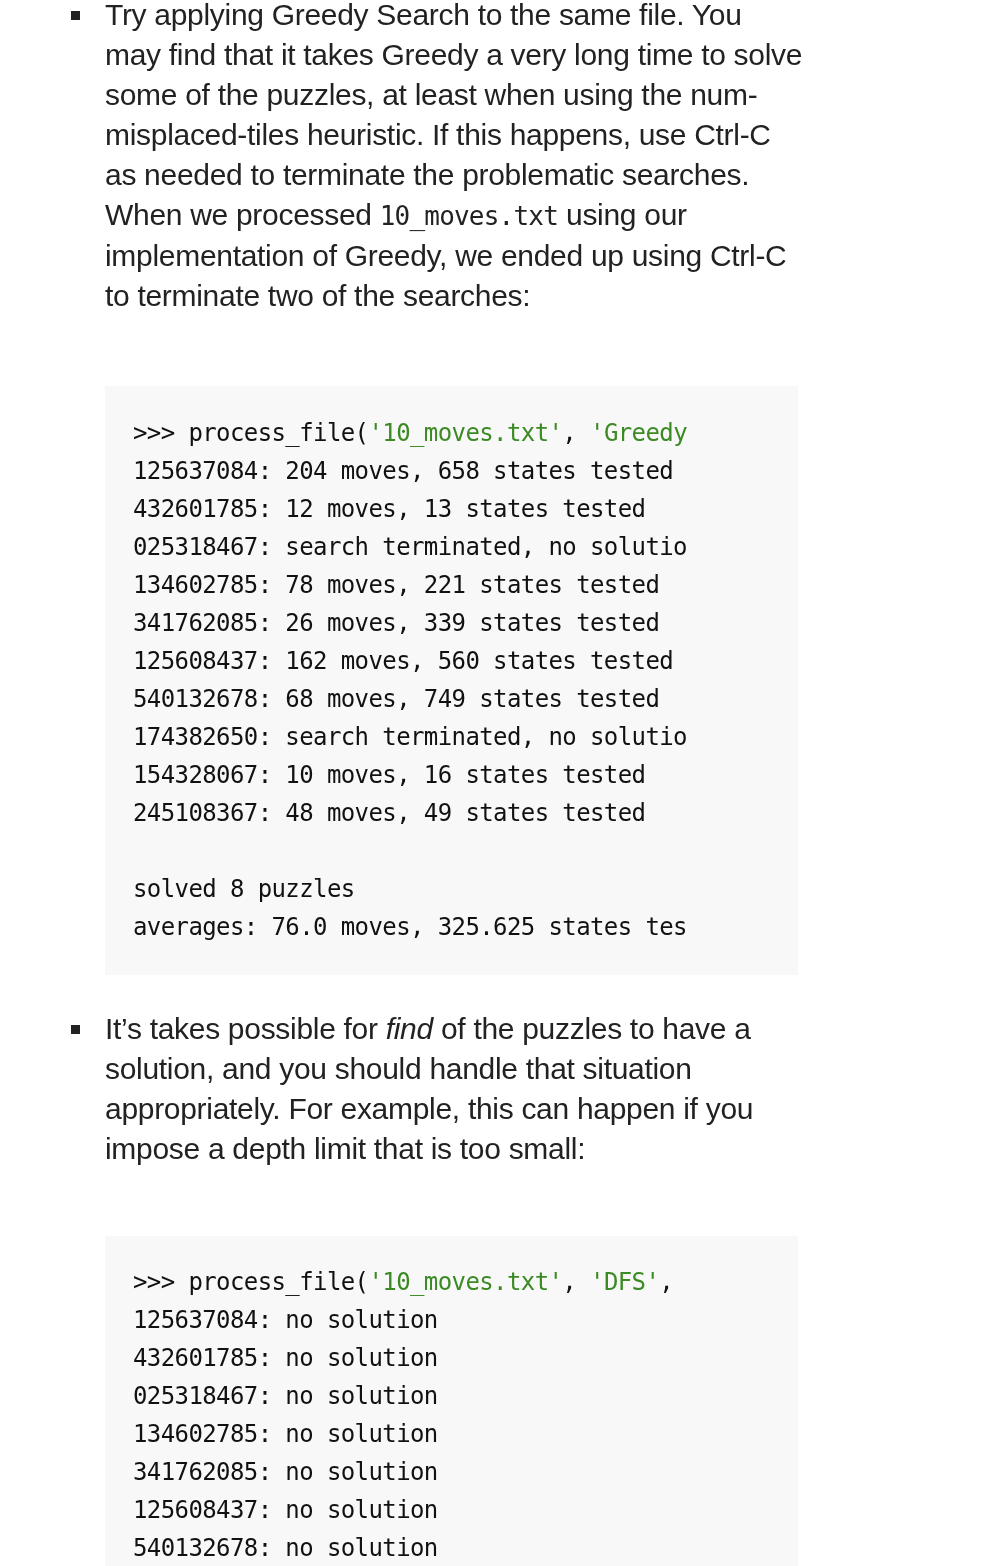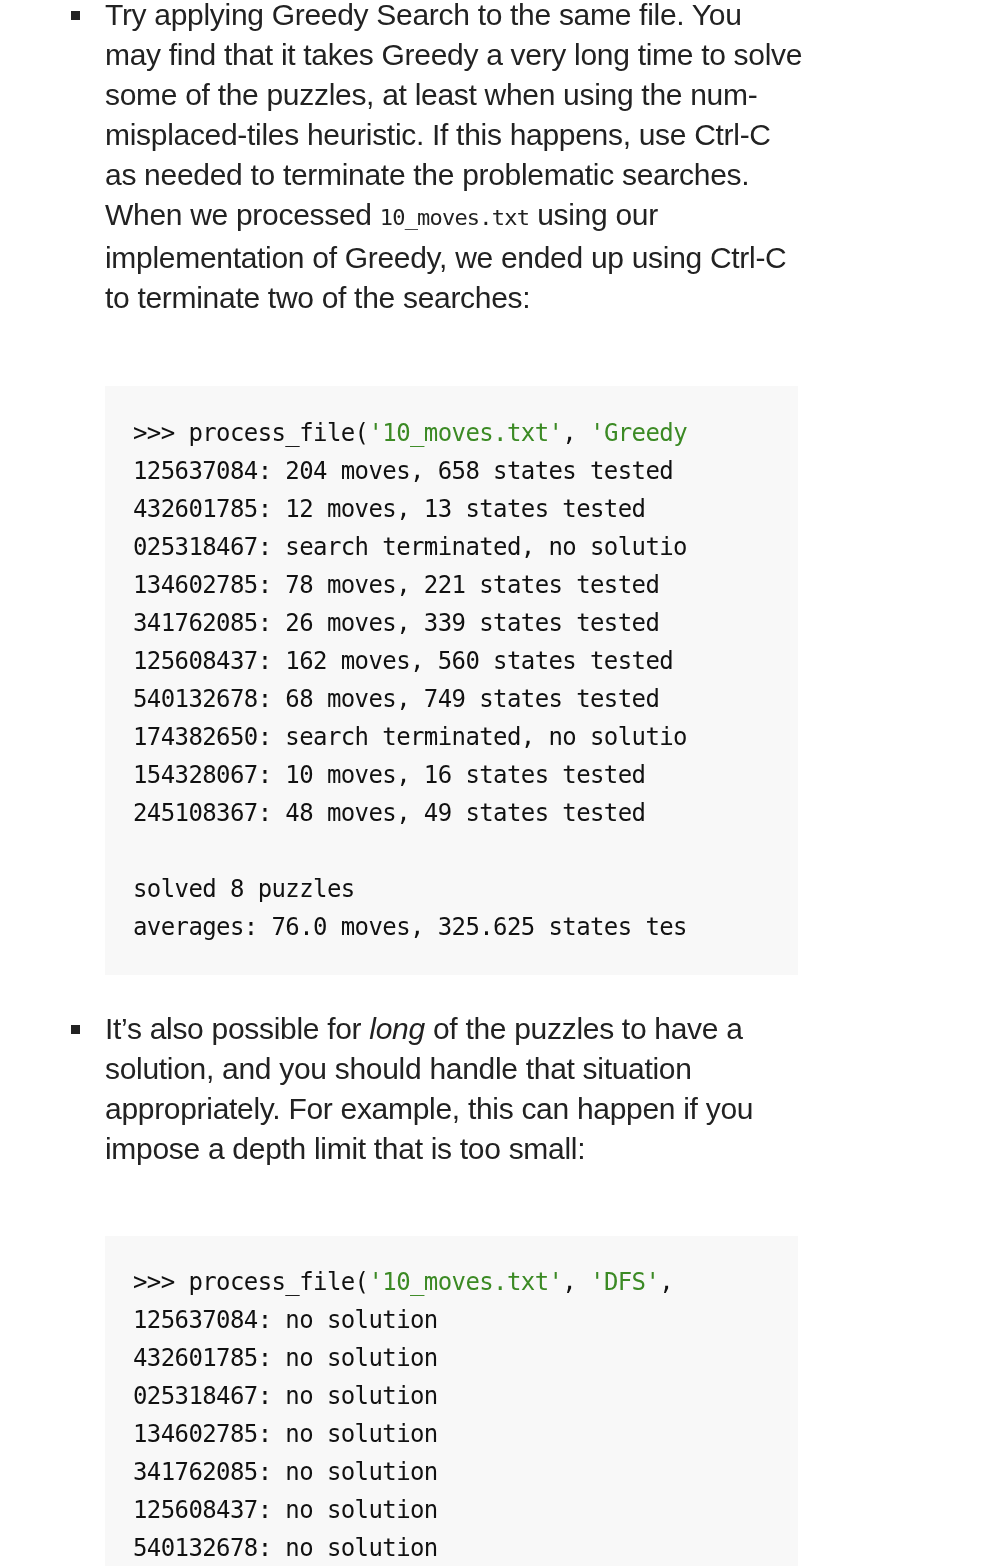--- a/index.html
+++ b/index.html
@@ -11,21 +11,21 @@
   .bullet {
     position: absolute; left: 71px; width: 9px; height: 9px; background: #222222;
   }
   .para {
     position: absolute; left: 105px; width: 700px;
     font-size: 30px; line-height: 40px; letter-spacing: -0.3px;
   }
   .para b { font-weight: normal; }
   .para i { font-style: italic; }
   .inline-code {
-    font-family: "DejaVu Sans Mono", monospace; font-size: 22px; letter-spacing: -0.8px;
+    font-family: "DejaVu Sans Mono", monospace; font-size: 26px; letter-spacing: -0.8px;
   }
   .code-block {
     position: absolute; left: 105px; width: 693px; background: #f8f8f8;
     overflow: hidden;
   }
   .code-block pre {
     margin: 0; position: absolute; left: 28px; white-space: pre;
     font-family: "DejaVu Sans Mono", monospace; font-size: 24px; line-height: 38px;
     letter-spacing: -0.6px; color: #111111;
   }
@@ -39,18 +39,18 @@
   <div class="bullet" style="top:11px;"></div>
   <div class="para" style="top:-5px;"><span>Try applying Greedy Search to the same file. You may find that it takes Greedy a very long time to solve some of the puzzles, at least when using the num-misplaced-tiles heuristic. If this happens, use </span><b>Ctrl-C</b><span> as needed to terminate the problematic searches. When we processed </span><span class="inline-code">10_moves.txt</span><span> using our implementation of Greedy, we ended up using </span><b>Ctrl-C</b><span> to terminate two of the searches:</span></div>
 
   <div class="code-block" style="top:386px; height:589px;">
     <pre style="top:28px;"><span class="line"><span>&gt;&gt;&gt; process_file(</span><span class="str">'10_moves.txt'</span><span>, </span><span class="str">'Greedy</span></span><span class="line">125637084: 204 moves, 658 states tested</span><span class="line">432601785: 12 moves, 13 states tested</span><span class="line">025318467: search terminated, no solutio</span><span class="line">134602785: 78 moves, 221 states tested</span><span class="line">341762085: 26 moves, 339 states tested</span><span class="line">125608437: 162 moves, 560 states tested</span><span class="line">540132678: 68 moves, 749 states tested</span><span class="line">174382650: search terminated, no solutio</span><span class="line">154328067: 10 moves, 16 states tested</span><span class="line">245108367: 48 moves, 49 states tested</span><span class="line"></span><span class="line">solved 8 puzzles</span><span class="line">averages: 76.0 moves, 325.625 states tes</span></pre>
   </div>
 </div>
 
 <div class="bullet-item">
   <div class="bullet" style="top:1025px;"></div>
-  <div class="para" style="top:1009px;"><span>It’s also possible for </span><i>long</i><span> of the puzzles to have a solution, and you should handle that situation appropriately. For example, this can happen if you impose a depth limit that is too small:</span></div>
+  <div class="para" style="top:1009px;"><span>It’s takes possible for </span><i>find</i><span> of the puzzles to have a solution, and you should handle that situation appropriately. For example, this can happen if you impose a depth limit that is too small:</span></div>
 
   <div class="code-block" style="top:1236px; height:366px;">
     <pre style="top:27px;"><span class="line"><span>&gt;&gt;&gt; process_file(</span><span class="str">'10_moves.txt'</span><span>, </span><span class="str">'DFS'</span><span>,</span></span><span class="line">125637084: no solution</span><span class="line">432601785: no solution</span><span class="line">025318467: no solution</span><span class="line">134602785: no solution</span><span class="line">341762085: no solution</span><span class="line">125608437: no solution</span><span class="line">540132678: no solution</span><span class="line">174382650: no solution</span></pre>
   </div>
 </div>
 
 </body></html>

